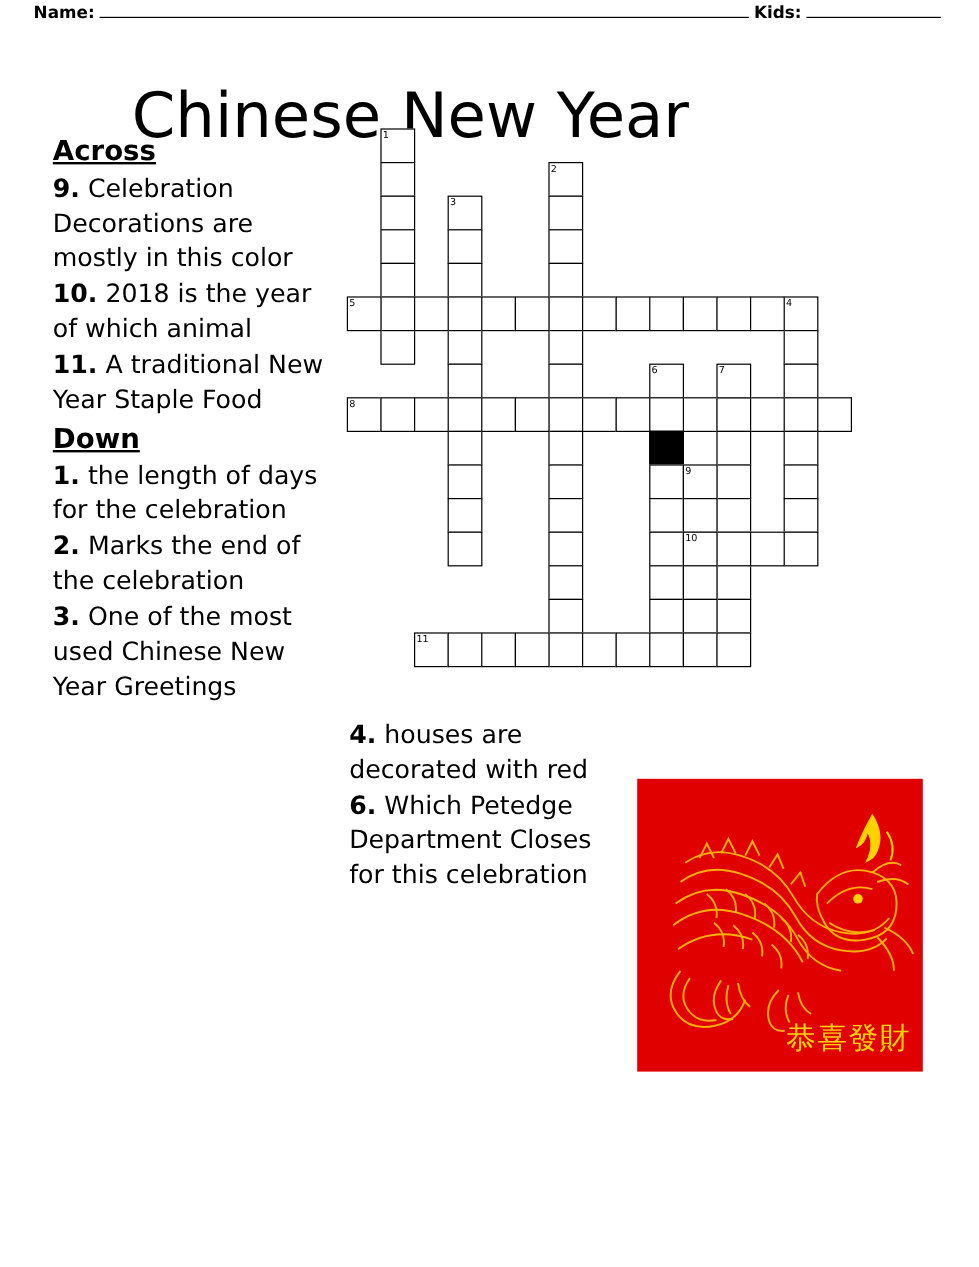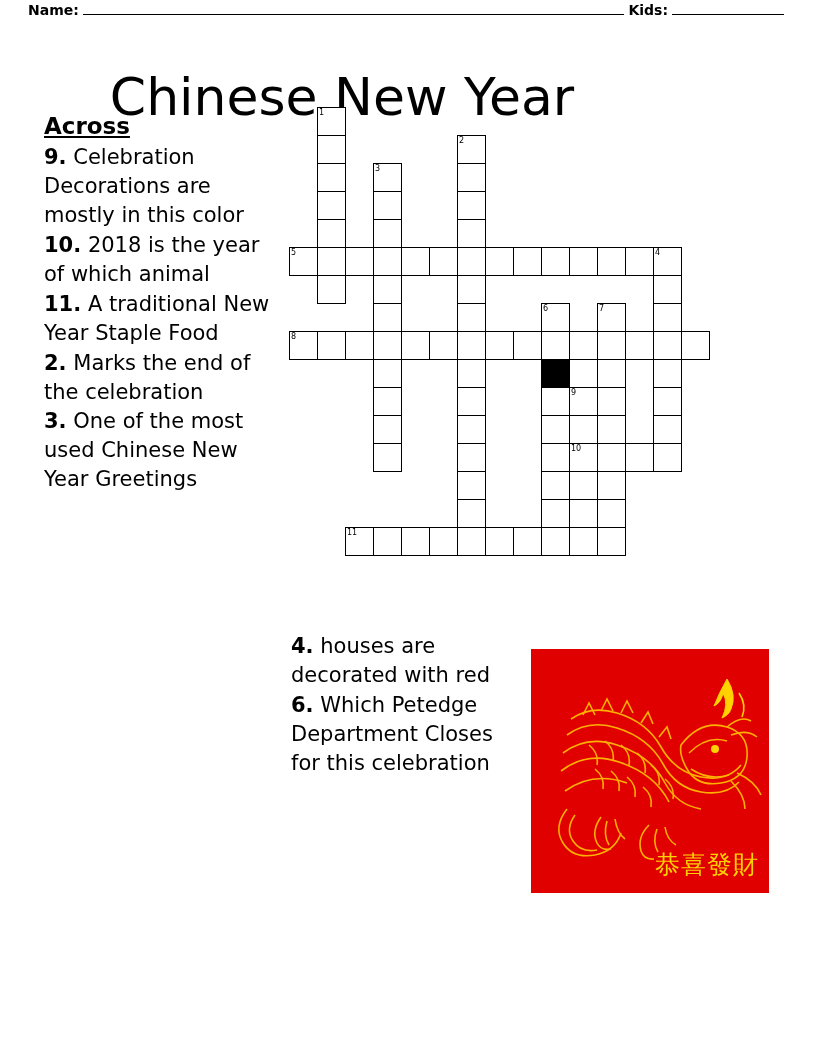--- a/index.html
+++ b/index.html
@@ -51,21 +51,21 @@
 
   
   .clues-col-1 {
     position: absolute;
     top: 112px;
     left: 44px;
     width: 235px;
   }
   .clues-col-2 {
     position: absolute;
-    top: 632px;
+    top: 598px;
     left: 291px;
     width: 215px;
   }
   .section-heading {
     font-size: 23px;
     font-weight: bold;
     text-decoration: underline;
     margin: 0 0 2px 0;
     line-height: 1.25;
   }
@@ -138,21 +138,23 @@
 
 <h1 class="puzzle-title">Chinese New Year</h1>
 
 <div class="clues-col-1">
   <div class="section-heading">Across</div>
   <div id="across-list">
       <div class="clue"><span class="num">9.</span><span> Celebration Decorations are mostly in this color</span></div>
       <div class="clue"><span class="num">10.</span><span> 2018 is the year of which animal</span></div>
       <div class="clue"><span class="num">11.</span><span> A traditional New Year Staple Food</span></div>
     </div>
+  <div class="section-heading" style="margin-top:4px;">Down</div>
   <div id="down-list-a">
+      <div class="clue"><span class="num">1.</span><span> the length of days for the celebration</span></div>
       <div class="clue"><span class="num">2.</span><span> Marks the end of the celebration</span></div>
       <div class="clue"><span class="num">3.</span><span> One of the most used Chinese New Year Greetings</span></div>
     </div>
 </div>
 
 <div class="clues-col-2">
   <div id="down-list-b">
       <div class="clue"><span class="num">4.</span><span> houses are decorated with red</span></div>
       <div class="clue"><span class="num">6.</span><span> Which Petedge Department Closes for this celebration</span></div>
     </div>

